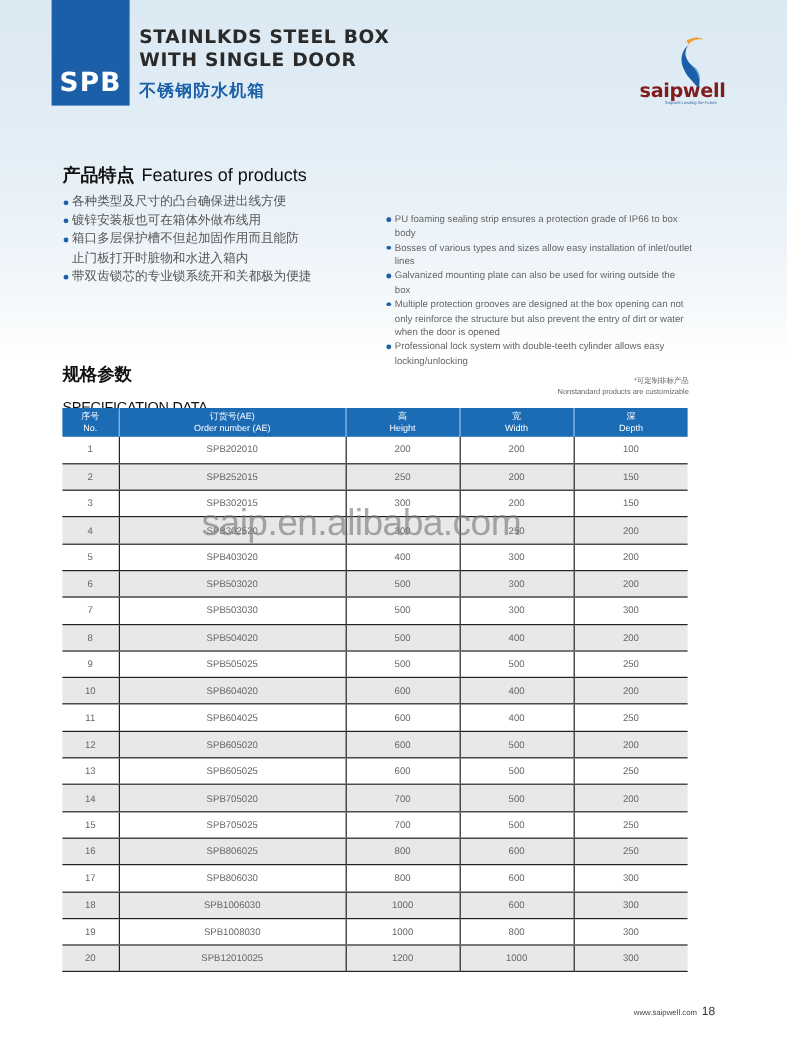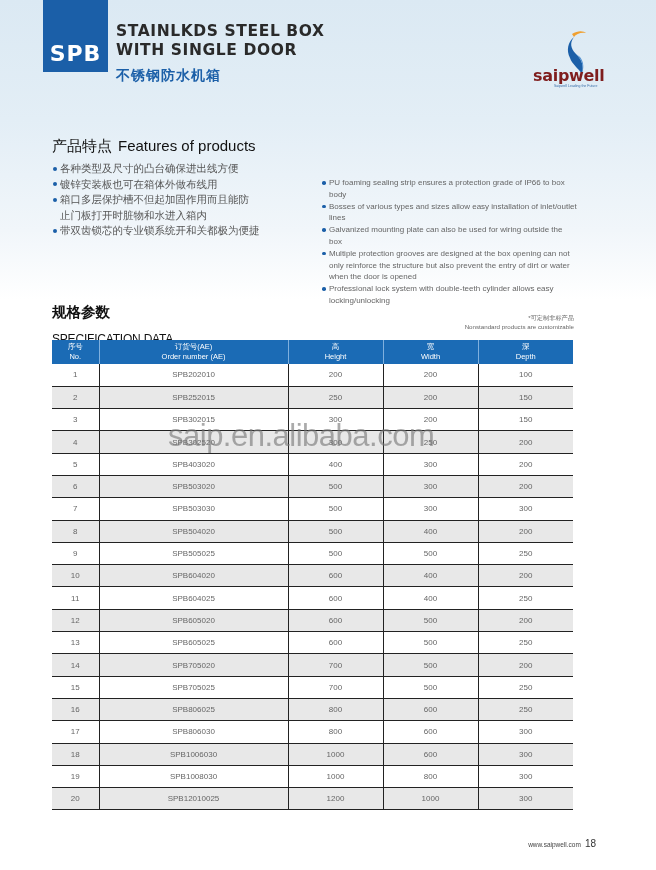--- a/index.html
+++ b/index.html
@@ -4,21 +4,21 @@
   <style>
     * { margin: 0; padding: 0; box-sizing: border-box; }
     html, body { width: 656px; height: 870px; overflow: hidden; }
     body {
       font-family: "Liberation Sans", "DejaVu Sans", sans-serif;
       background: linear-gradient(180deg, #dbe9f3 0px, #e3eef6 120px, #f1f6fa 230px, #ffffff 300px, #ffffff 870px);
       position: relative;
       color: #333;
     }
     .spb-block {
-      position: absolute; left: 43px; top: 0; width: 65px; height: 72px;
+      position: absolute; left: 43px; top: 0; width: 65px; height: 88px;
       background: #1b5fa8;
       display: flex; align-items: flex-end; justify-content: center;
       padding-bottom: 6px;
     }
     .spb-block span {
       color: #fff; font-family: "DejaVu Sans", sans-serif; font-weight: bold;
       font-size: 22px; letter-spacing: 1px;
     }
     .title-en {
       position: absolute; left: 116px; top: 22px;
@@ -35,21 +35,21 @@
       font-family: "DejaVu Sans", sans-serif; font-weight: bold; 
       font-size: 16px; color: #7f1d1d; letter-spacing: -0.3px;
     }
     .logo-tag {
       position: absolute; left: 554px; top: 84px; font-size: 3.5px; color: #3a6ea8;
     }
     .features-heading {
       position: absolute; left: 52px; top: 137px;
       font-size: 15px; color: #111;
     }
-    .features-heading .cn { font-weight: normal; margin-right: 6px; }
+    .features-heading .cn { font-weight: bold; margin-right: 6px; }
     .features-cn {
       position: absolute; left: 52px; top: 161px; width: 260px;
       list-style: none; font-size: 10.5px; color: #555; line-height: 15.5px;
     }
     .features-en {
       position: absolute; left: 321px; top: 161px; width: 256px;
       list-style: none; font-size: 8px; color: #666; line-height: 11.8px; margin-top: 16px;
     }
     .features-cn li, .features-en li { position: relative; padding-left: 8px; }
     .features-cn li::before, .features-en li::before {

